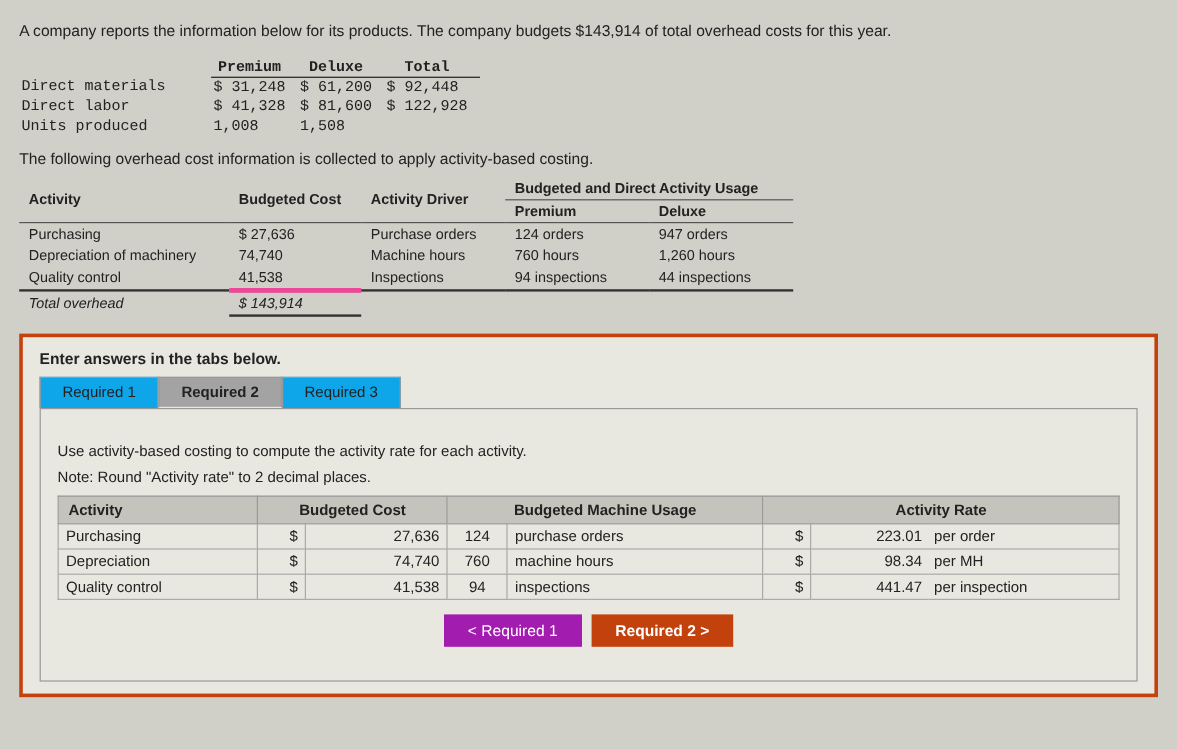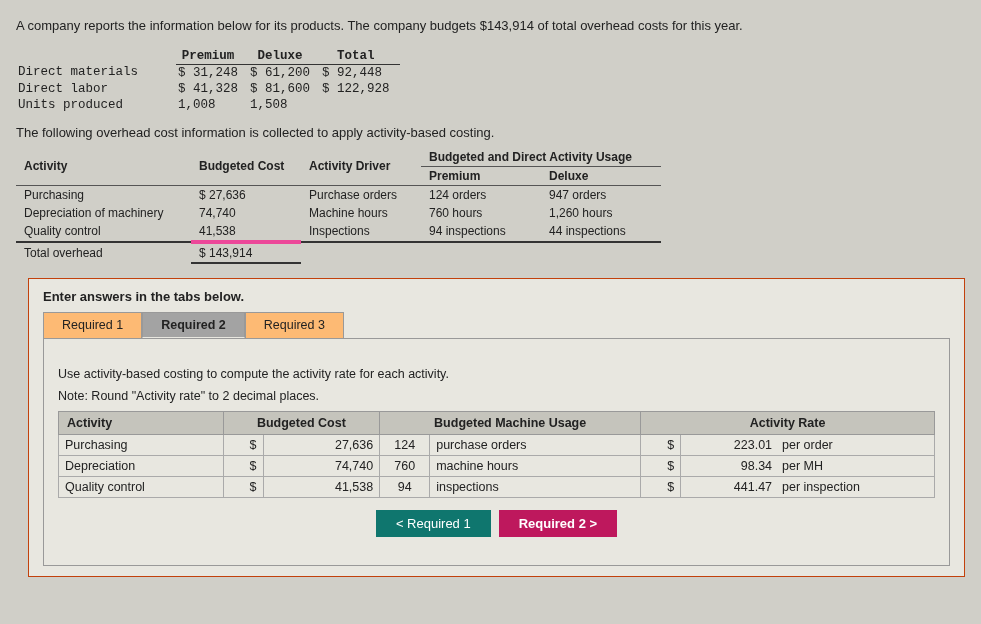--- a/index.html
+++ b/index.html
@@ -47,39 +47,38 @@
     .activity-table th {
       font-weight: bold;
       text-align: left;
     }
     .budgeted-and-actual {
       text-align: center;
       border-bottom: 1px solid #555;
     }
     .enter-answers-box {
       background: #e8e7e0;
-      border: 1px solid #c2410c;
+      border: 3px solid #c2410c;
       padding: 10px 14px;
       margin-bottom: 0;
-      margin-left: 12px;
     }
     .enter-answers-title {
       font-weight: bold;
       font-size: 13px;
       margin-bottom: 8px;
     }
     .tabs-row {
       display: flex;
       gap: 0;
       margin-bottom: 0;
     }
     .tab {
       padding: 5px 18px;
       border: 1px solid #999;
-      background: #fdba74;
+      background: #0ea5e9;
       cursor: pointer;
       font-size: 12.5px;
       border-bottom: none;
     }
     .tab.active {
       background: #a3a3a3;
       border-bottom: 1px solid #e8e7e0;
       font-weight: bold;
     }
     .tab-content {
@@ -132,36 +131,37 @@
     .abc-table td.rate-label {
       border-left: none;
       padding-left: 4px;
     }
     .nav-buttons {
       display: flex;
       gap: 8px;
       justify-content: center;
     }
     .nav-btn {
-      background: #0f766e;
+      background: #a21caf;
       color: white;
       border: none;
       padding: 6px 20px;
       font-size: 13px;
       cursor: pointer;
       display: flex;
       align-items: center;
       gap: 4px;
     }
     .nav-btn.active-btn {
-      background: #be185d;
+      background: #c2410c;
       font-weight: bold;
     }
     .total-row td {
       border-top: 2px solid #333;
+      font-style: italic;
     }
   </style>
 </head>
 <body>
 
 <p class="intro-text">A company reports the information below for its products. The company budgets $143,914 of total overhead costs for this year.</p>
 
 <table class="data-table">
   <thead>
     <tr>

